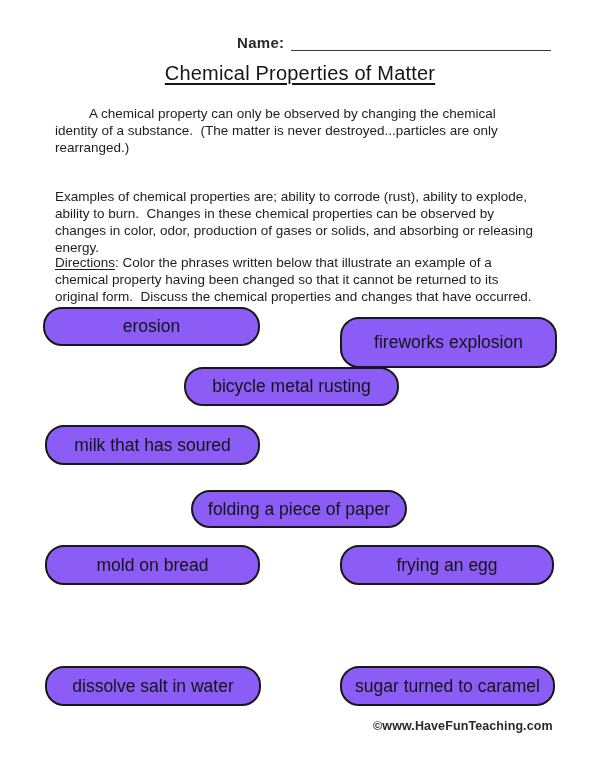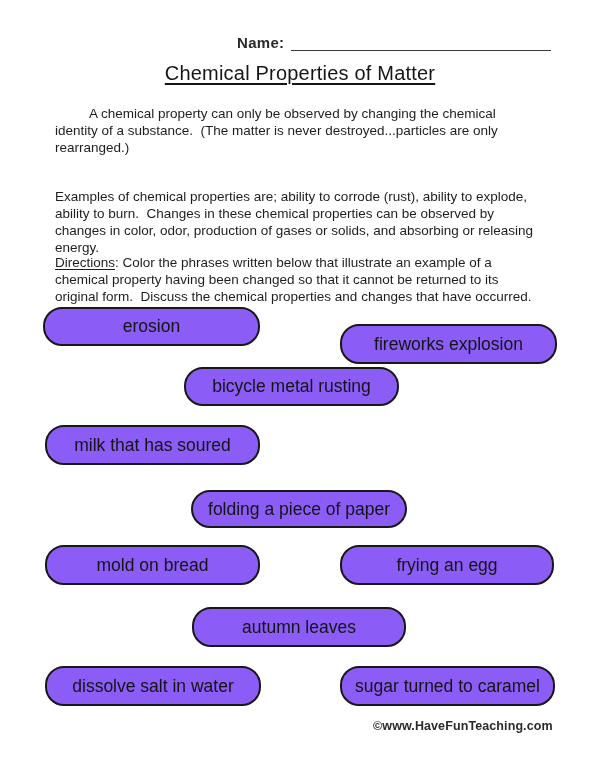--- a/index.html
+++ b/index.html
@@ -75,21 +75,21 @@
     border-radius: 19px;
     background: #8b5cf6;
     display: flex;
     align-items: center;
     justify-content: center;
     font-size: 17.5px;
     color: #141414;
     cursor: pointer;
   }
   .pp0  { left: 43px;  top: 307px; width: 217px; height: 39px; }
-  .pp1  { left: 340px; top: 324px; width: 217px; height: 40px; }
+  .pp1  { left: 340px; top: 317px; width: 217px; height: 51px; }
   .pp2  { left: 184px; top: 367px; width: 215px; height: 39px; }
   .pp3  { left: 45px;  top: 425px; width: 215px; height: 40px; }
   .pp4  { left: 340px; top: 425px; width: 214px; height: 40px; }
   .pp5  { left: 191px; top: 490px; width: 216px; height: 38px; }
   .pp6  { left: 45px;  top: 545px; width: 215px; height: 40px; }
   .pp7  { left: 340px; top: 545px; width: 214px; height: 40px; }
   .pp8  { left: 192px; top: 607px; width: 214px; height: 40px; }
   .pp9  { left: 45px;  top: 666px; width: 216px; height: 40px; }
   .pp10 { left: 340px; top: 666px; width: 215px; height: 40px; }
 
@@ -122,19 +122,18 @@
 
   <p class="para dir"><span class="dir-label">Directions</span><span>: Color the phrases written below that illustrate an example of a chemical property having been changed so that it cannot be returned to its original form.  Discuss the chemical properties and changes that have occurred.</span></p>
 
   <div class="pill pp0">erosion</div>
   <div class="pill pp1">fireworks explosion</div>
   <div class="pill pp2">bicycle metal rusting</div>
   <div class="pill pp3">milk that has soured</div>
   <div class="pill pp5">folding a piece of paper</div>
   <div class="pill pp6">mold on bread</div>
   <div class="pill pp7">frying an egg</div>
-  <div class="pill pp8">autumn leaves</div>
   <div class="pill pp9">dissolve salt in water</div>
   <div class="pill pp10">sugar turned to caramel</div>
 
   <div class="footer">©www.HaveFunTeaching.com</div>
 
 </div>
 
 </body></html>

